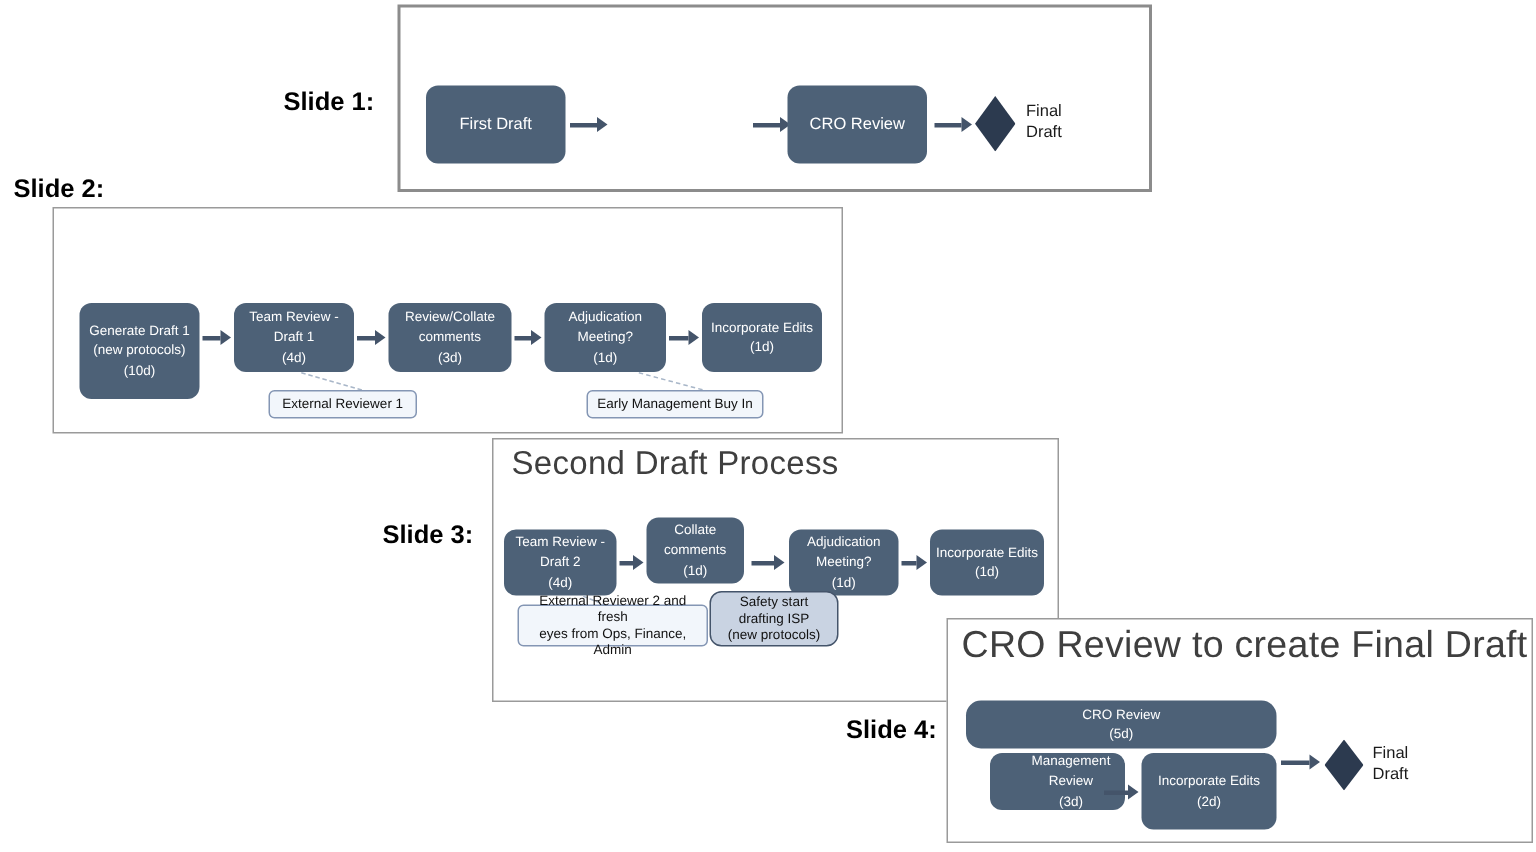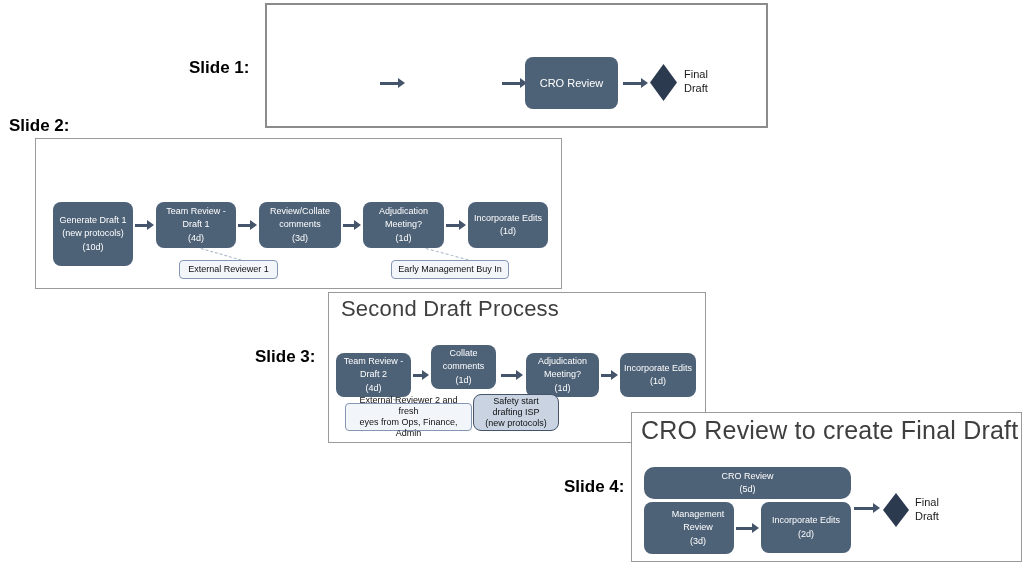--- a/index.html
+++ b/index.html
@@ -41,20 +41,21 @@
 <body>
 
 <div class="canvas">
 
   <div class="slide-label" style="left:189px;top:58px;">Slide 1:</div>
   <div class="slide-label" style="left:9px;top:116px;">Slide 2:</div>
   <div class="slide-label" style="left:255px;top:347px;">Slide 3:</div>
   <div class="slide-label" style="left:564px;top:477px;">Slide 4:</div>
 
   <section class="slide heavy" style="left:265px;top:3px;width:503px;height:125px;">
+    <div class="pbox lg" style="left:17px;top:52px;width:93px;height:52px;">First Draft</div>
     <div class="h-arrow" style="left:113px;top:72px;width:25px;">
         <span class="shaft"></span>
         <span class="head"></span>
       </div>
     <div class="h-arrow" style="left:235px;top:72px;width:25px;">
         <span class="shaft"></span>
         <span class="head"></span>
       </div>
     <div class="pbox lg" style="left:258px;top:52px;width:93px;height:52px;">CRO Review</div>
     <div class="h-arrow" style="left:356px;top:72px;width:25px;">
@@ -97,21 +98,21 @@
       </div>
     <div class="pbox" style="left:432px;top:63px;width:80px;height:46px;">Incorporate Edits
 (1d)</div>
 
     <div class="connector" style="left:165px;top:109px;width:42px;transform:rotate(16deg);"></div>
     <div class="connector" style="left:390px;top:109px;width:44px;transform:rotate(15deg);"></div>
     <div class="callout" style="left:143px;top:121px;width:99px;height:19px;">External Reviewer 1</div>
     <div class="callout" style="left:355px;top:121px;width:118px;height:19px;">Early Management Buy In</div>
   </section>
 
-  <section class="slide" style="left:328px;top:292px;width:378px;height:151px;">
+  <section class="slide" style="left:328px;top:292px;width:378px;height:176px;">
     <div class="title" style="left:12px;top:3px;font-size:22px;">Second Draft Process</div>
     <div class="pbox" style="left:7px;top:60px;width:75px;height:44px;">Team Review -
 Draft 2
 (4d)</div>
     <div class="h-arrow" style="left:84px;top:76px;width:16px;">
         <span class="shaft"></span>
         <span class="head"></span>
       </div>
     <div class="pbox" style="left:102px;top:52px;width:65px;height:44px;">Collate comments
 (1d)</div>
@@ -134,21 +135,21 @@
 eyes from Ops, Finance, Admin</div>
     <div class="callout dark" style="left:144px;top:101px;width:86px;height:37px;">Safety start
 drafting ISP
 (new protocols)</div>
   </section>
 
   <section class="slide" style="left:631px;top:412px;width:391px;height:150px;">
     <div class="title" style="left:9px;top:3px;font-size:25px;">CRO Review to create Final Draft</div>
     <div class="pbox" style="left:12px;top:54px;width:207px;height:32px;border-radius:10px;">CRO Review
 (5d)</div>
-    <div class="pbox" style="left:12px;top:89px;width:90px;height:52px;padding-left:21px;">Management
+    <div class="pbox" style="left:28px;top:89px;width:90px;height:38px;padding-left:21px;">Management
 Review
 (3d)</div>
     <div class="h-arrow" style="left:104px;top:109px;width:23px;">
         <span class="shaft"></span>
         <span class="head"></span>
       </div>
     <div class="pbox" style="left:129px;top:89px;width:90px;height:51px;">Incorporate Edits
 (2d)</div>
     <div class="h-arrow" style="left:222px;top:89px;width:26px;">
         <span class="shaft"></span>

